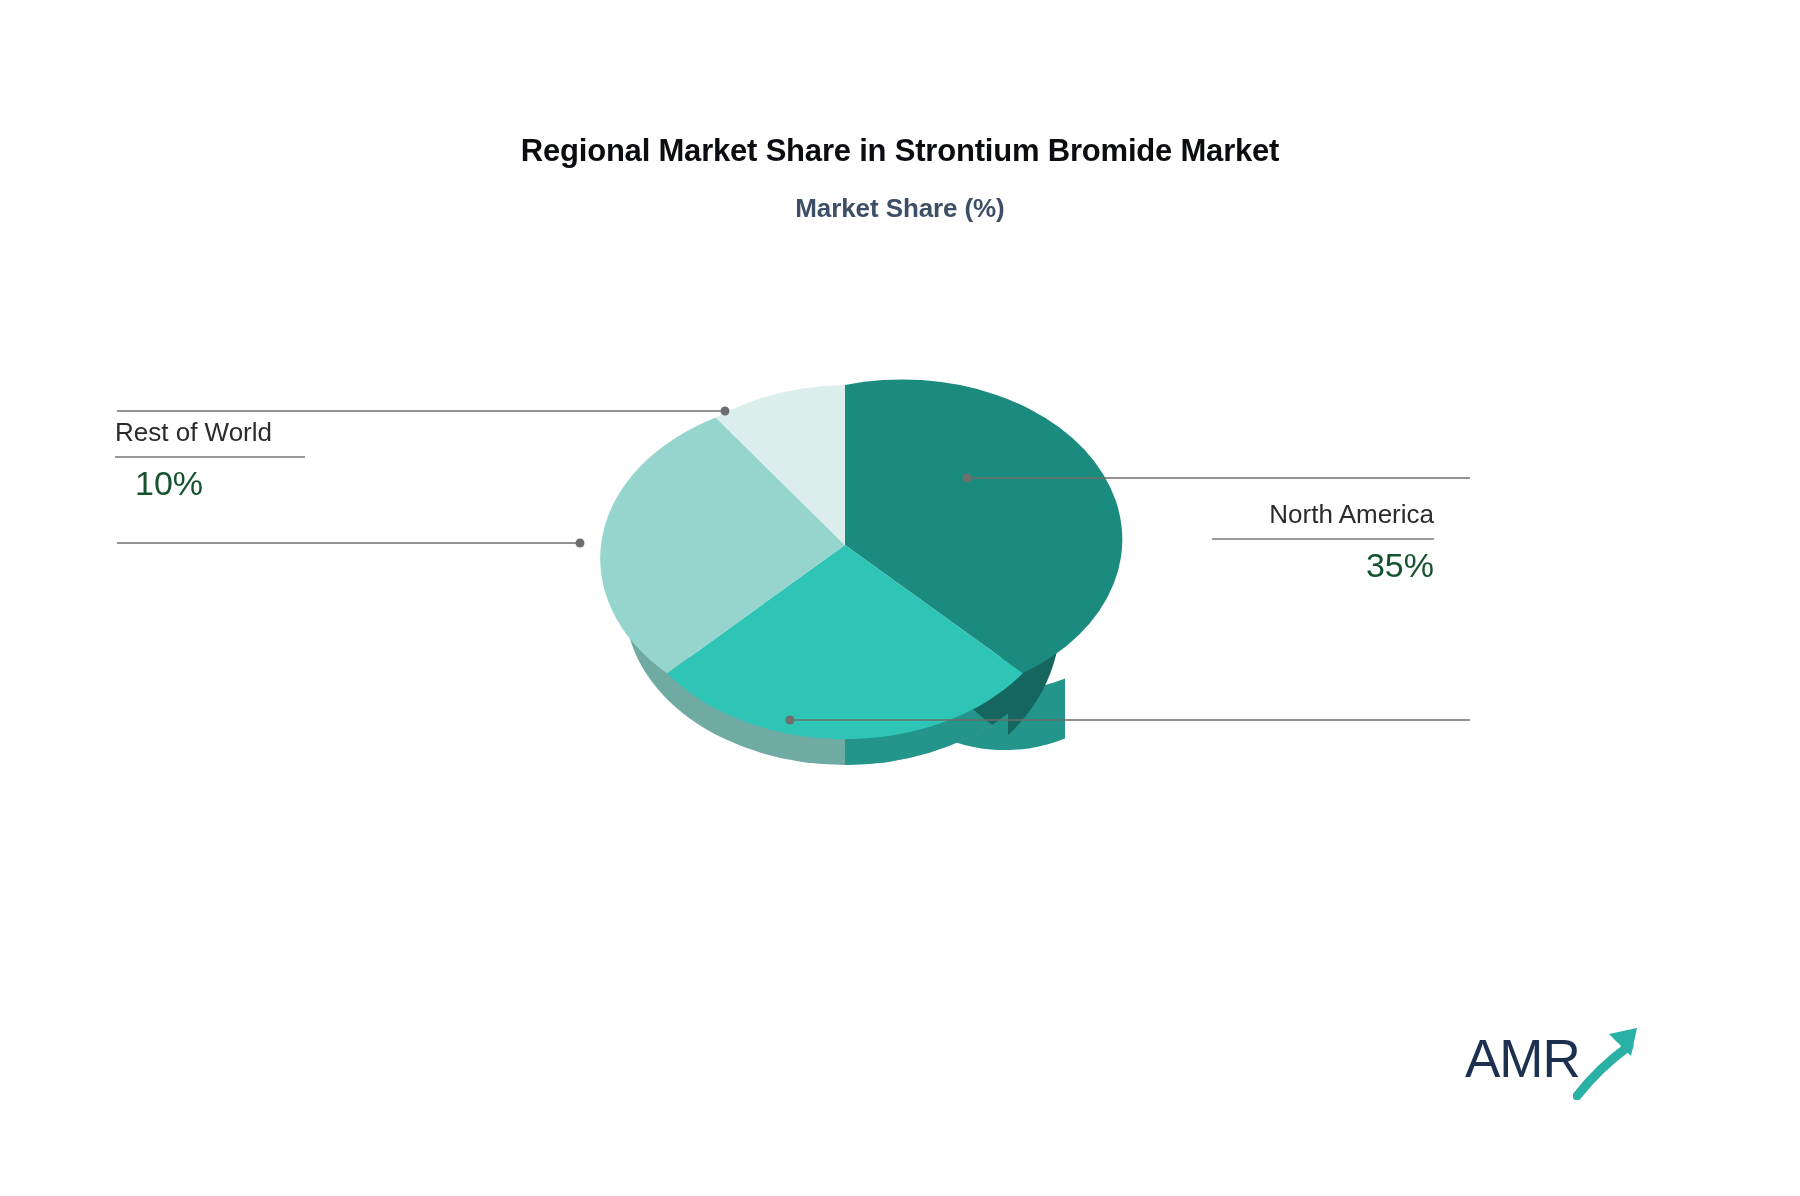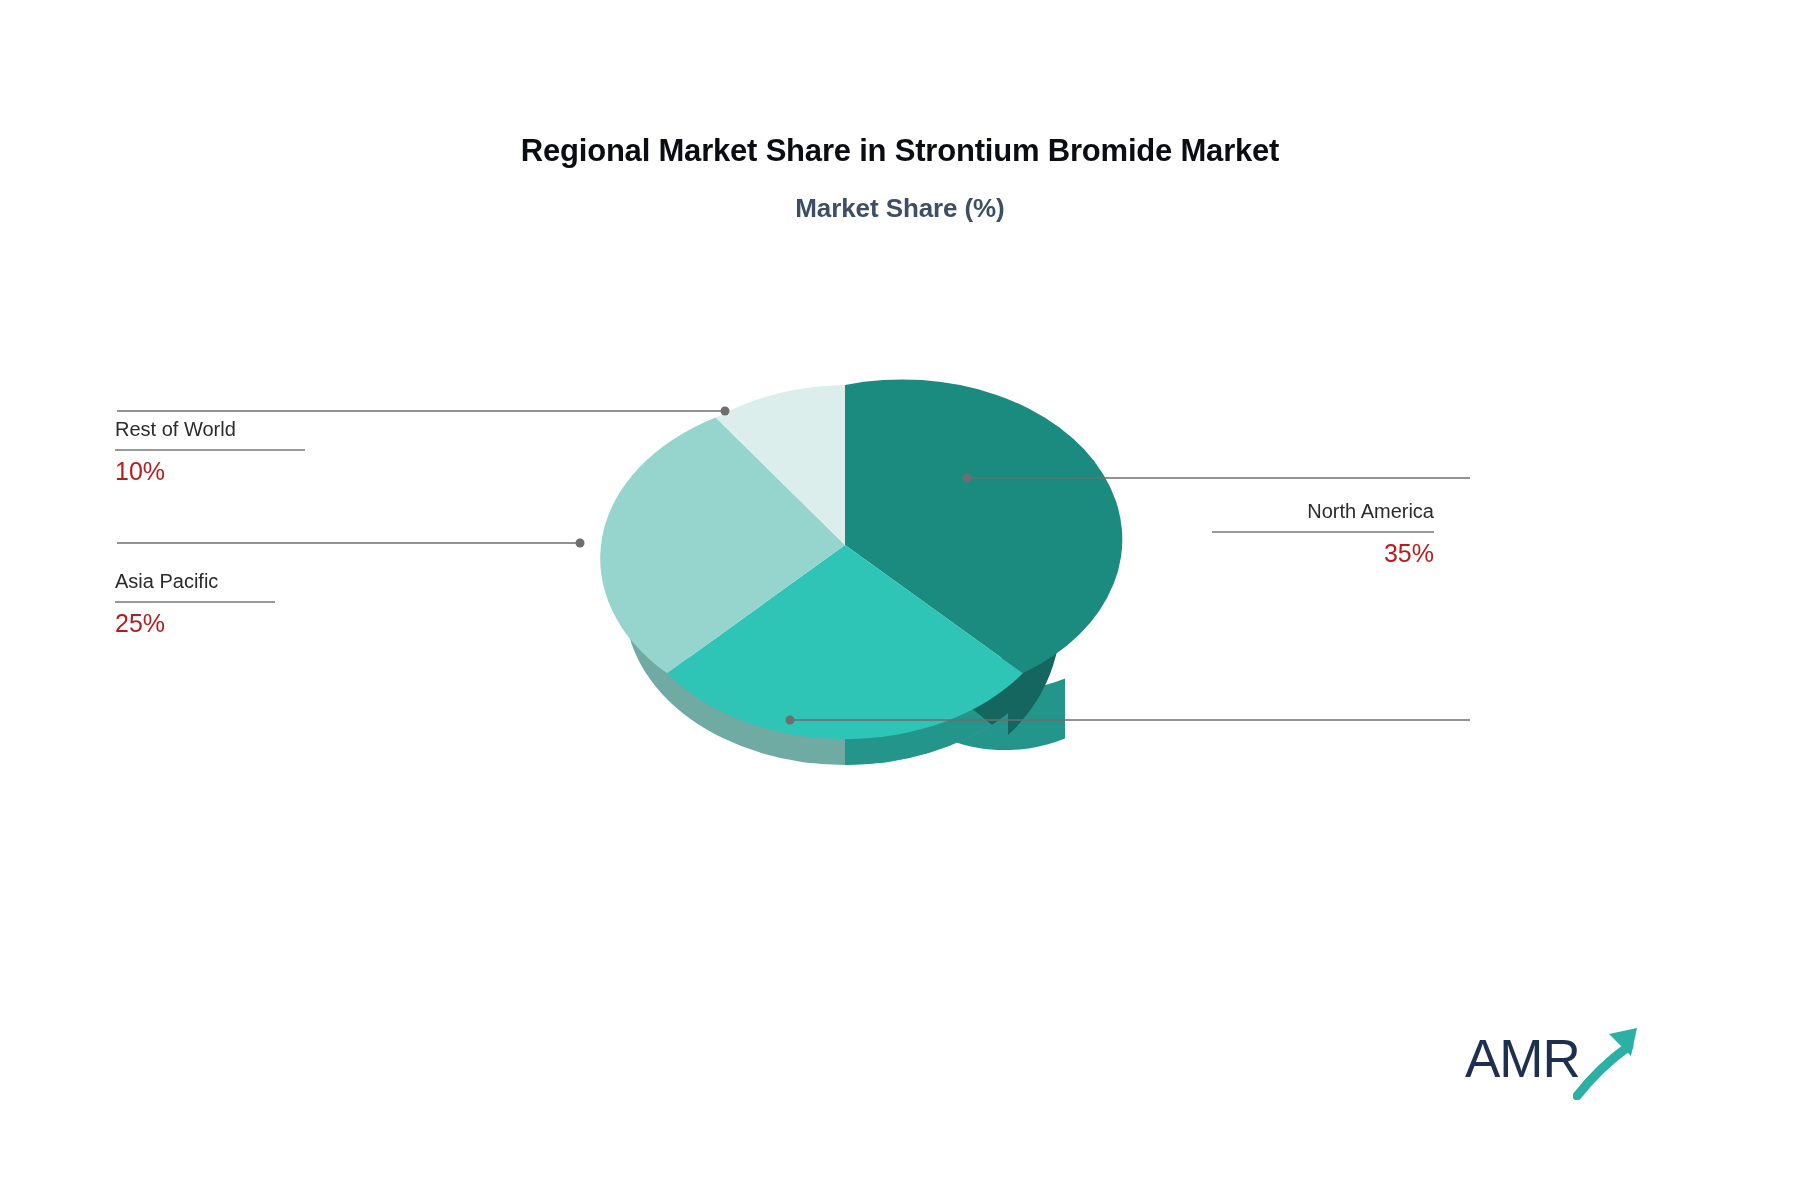--- a/index.html
+++ b/index.html
@@ -25,27 +25,27 @@
     letter-spacing:-0.1px;
   }
 
   
   #pie-wrap { position:absolute; left:565px; top:345px; width:670px; height:530px; }
   #pie-wrap svg { display:block; overflow:visible; }
 
   
   .callout { position:absolute; }
   .callout .cl-name {
-    font-size:20px; color:#2b2b2b; white-space:nowrap; line-height:1.1;
+    font-size:26px; color:#2b2b2b; white-space:nowrap; line-height:1.1;
   }
   .callout .cl-rule {
     height:2px; background:#9a9a9a; margin:9px 0 7px 0;
   }
   .callout .cl-value {
-    font-size:25px; color:#b91c1c; white-space:nowrap; line-height:1.1;
+    font-size:34px; color:#14532d; white-space:nowrap; line-height:1.1;margin-left:20px;
   }
   .callout.right { text-align:right; }
   .callout.left  { text-align:left; }
 
   #callout-rest-of-world { left:115px;  top:418px;  width:190px; }
   #callout-asia-pacific  { left:115px;  top:570px;  width:160px; }
   #callout-north-america { left:1212px; top:500px;  width:222px; }
   #callout-europe        { left:1238px; top:782px;  width:222px; }
 
   
@@ -127,25 +127,20 @@
       </g>
     </svg>
   </div>
 
   <div class="callout left" id="callout-rest-of-world">
     <div class="cl-name">Rest of World</div>
     <div class="cl-rule"></div>
     <div class="cl-value">10%</div>
   </div>
 
-  <div class="callout left" id="callout-asia-pacific">
-    <div class="cl-name">Asia Pacific</div>
-    <div class="cl-rule"></div>
-    <div class="cl-value">25%</div>
-  </div>
 
   <div class="callout right" id="callout-north-america">
     <div class="cl-name">North America</div>
     <div class="cl-rule"></div>
     <div class="cl-value">35%</div>
   </div>
 
 
   <div id="amr-logo">
     <div class="amr-text">AMR</div>

